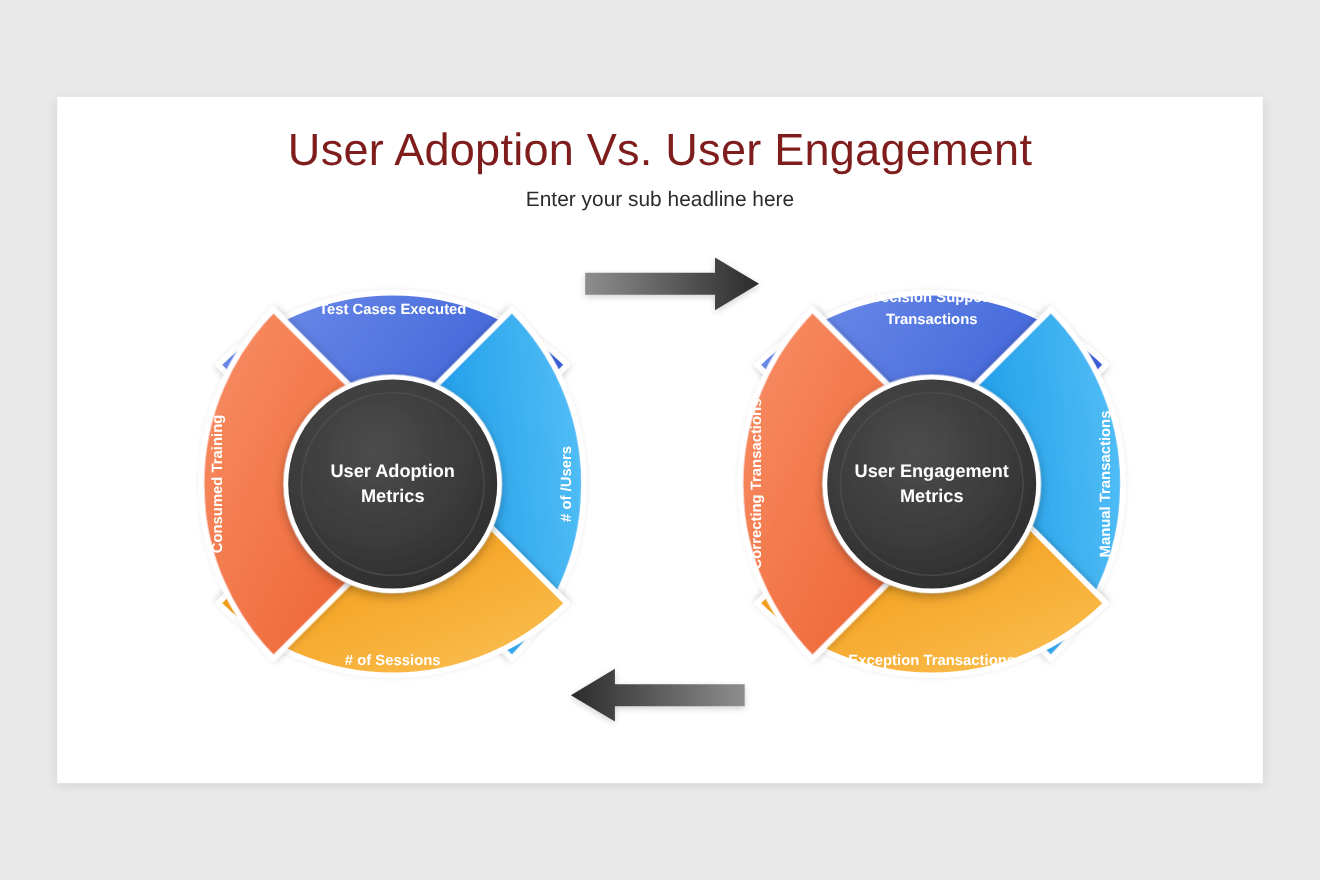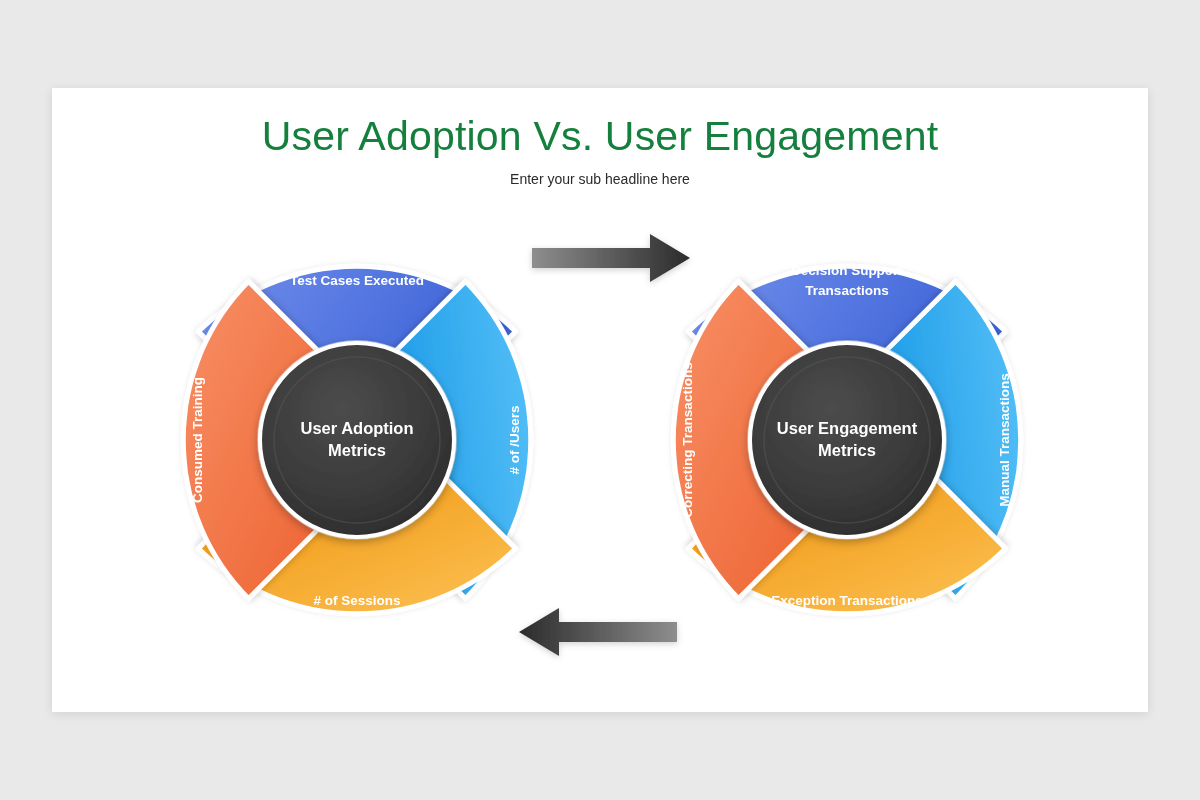--- a/index.html
+++ b/index.html
@@ -25,31 +25,31 @@
   }
 
   .page-title {
     position: absolute;
     left: 0;
     top: 25px;
     width: 1096px;
     text-align: center;
     font-size: 41px;
     font-weight: 400;
-    color: #15803d;
+    color: #7f1d1d;
     letter-spacing: 0.2px;
     white-space: nowrap;
   }
   .page-subtitle {
     position: absolute;
     left: 0;
     top: 83px;
     width: 1096px;
     text-align: center;
-    font-size: 14px;
+    font-size: 19px;
     font-weight: 400;
     color: #2b2b2b;
     white-space: nowrap;
   }
 
   .diagram-area {
     position: absolute;
     left: 0;
     top: 0;
     width: 940px;

